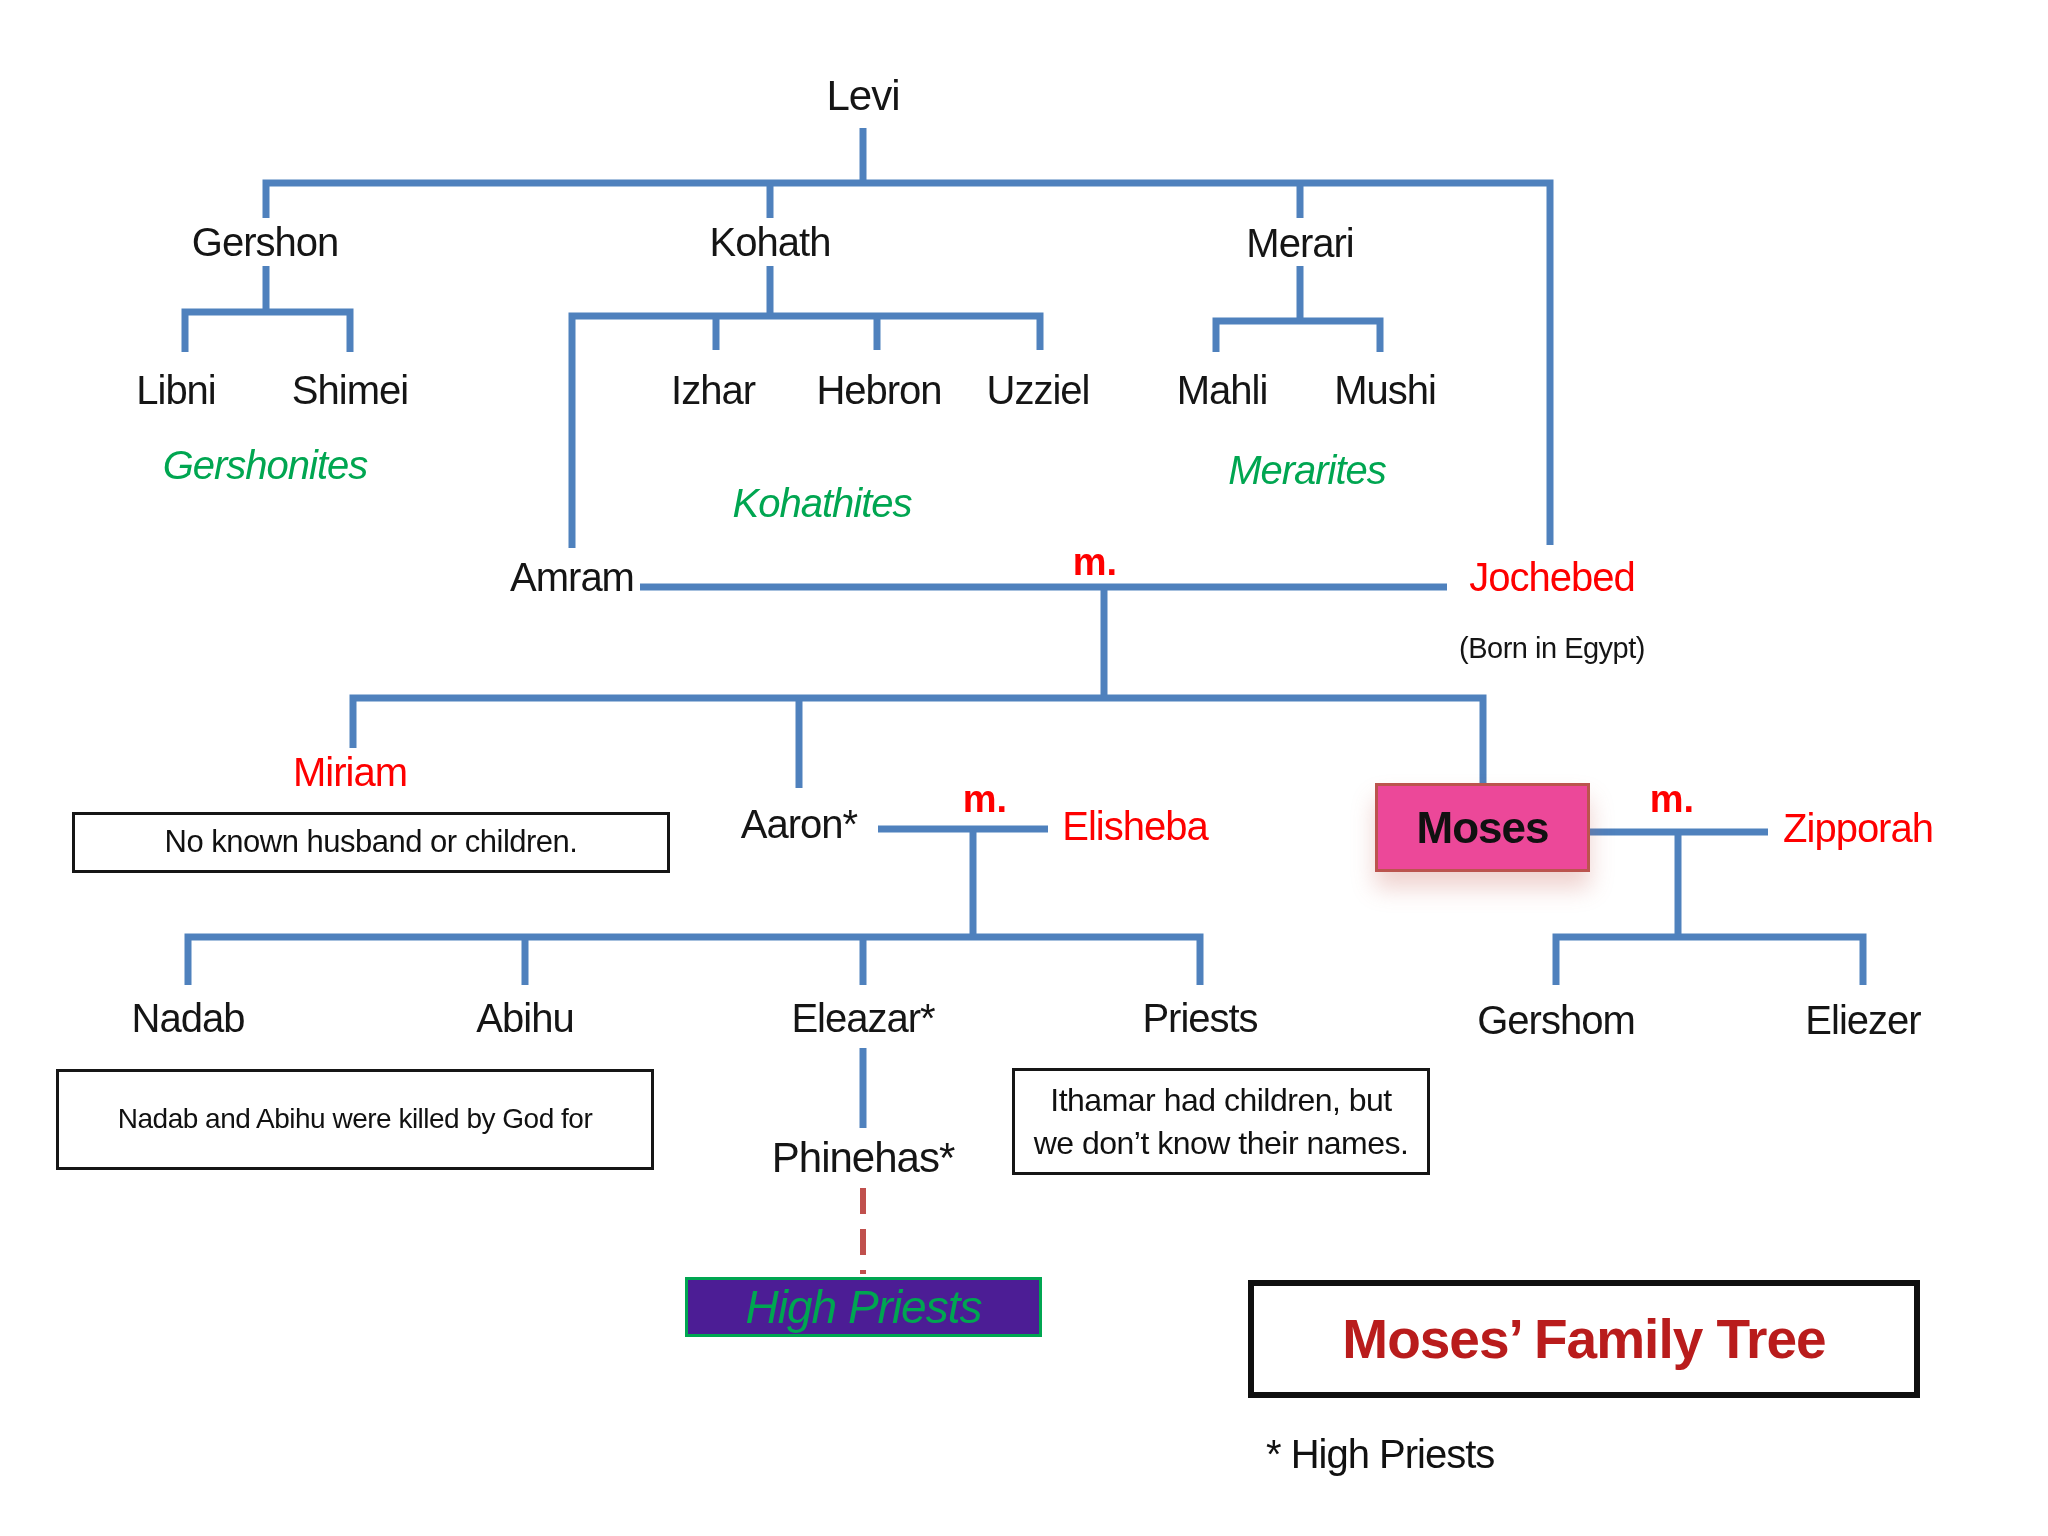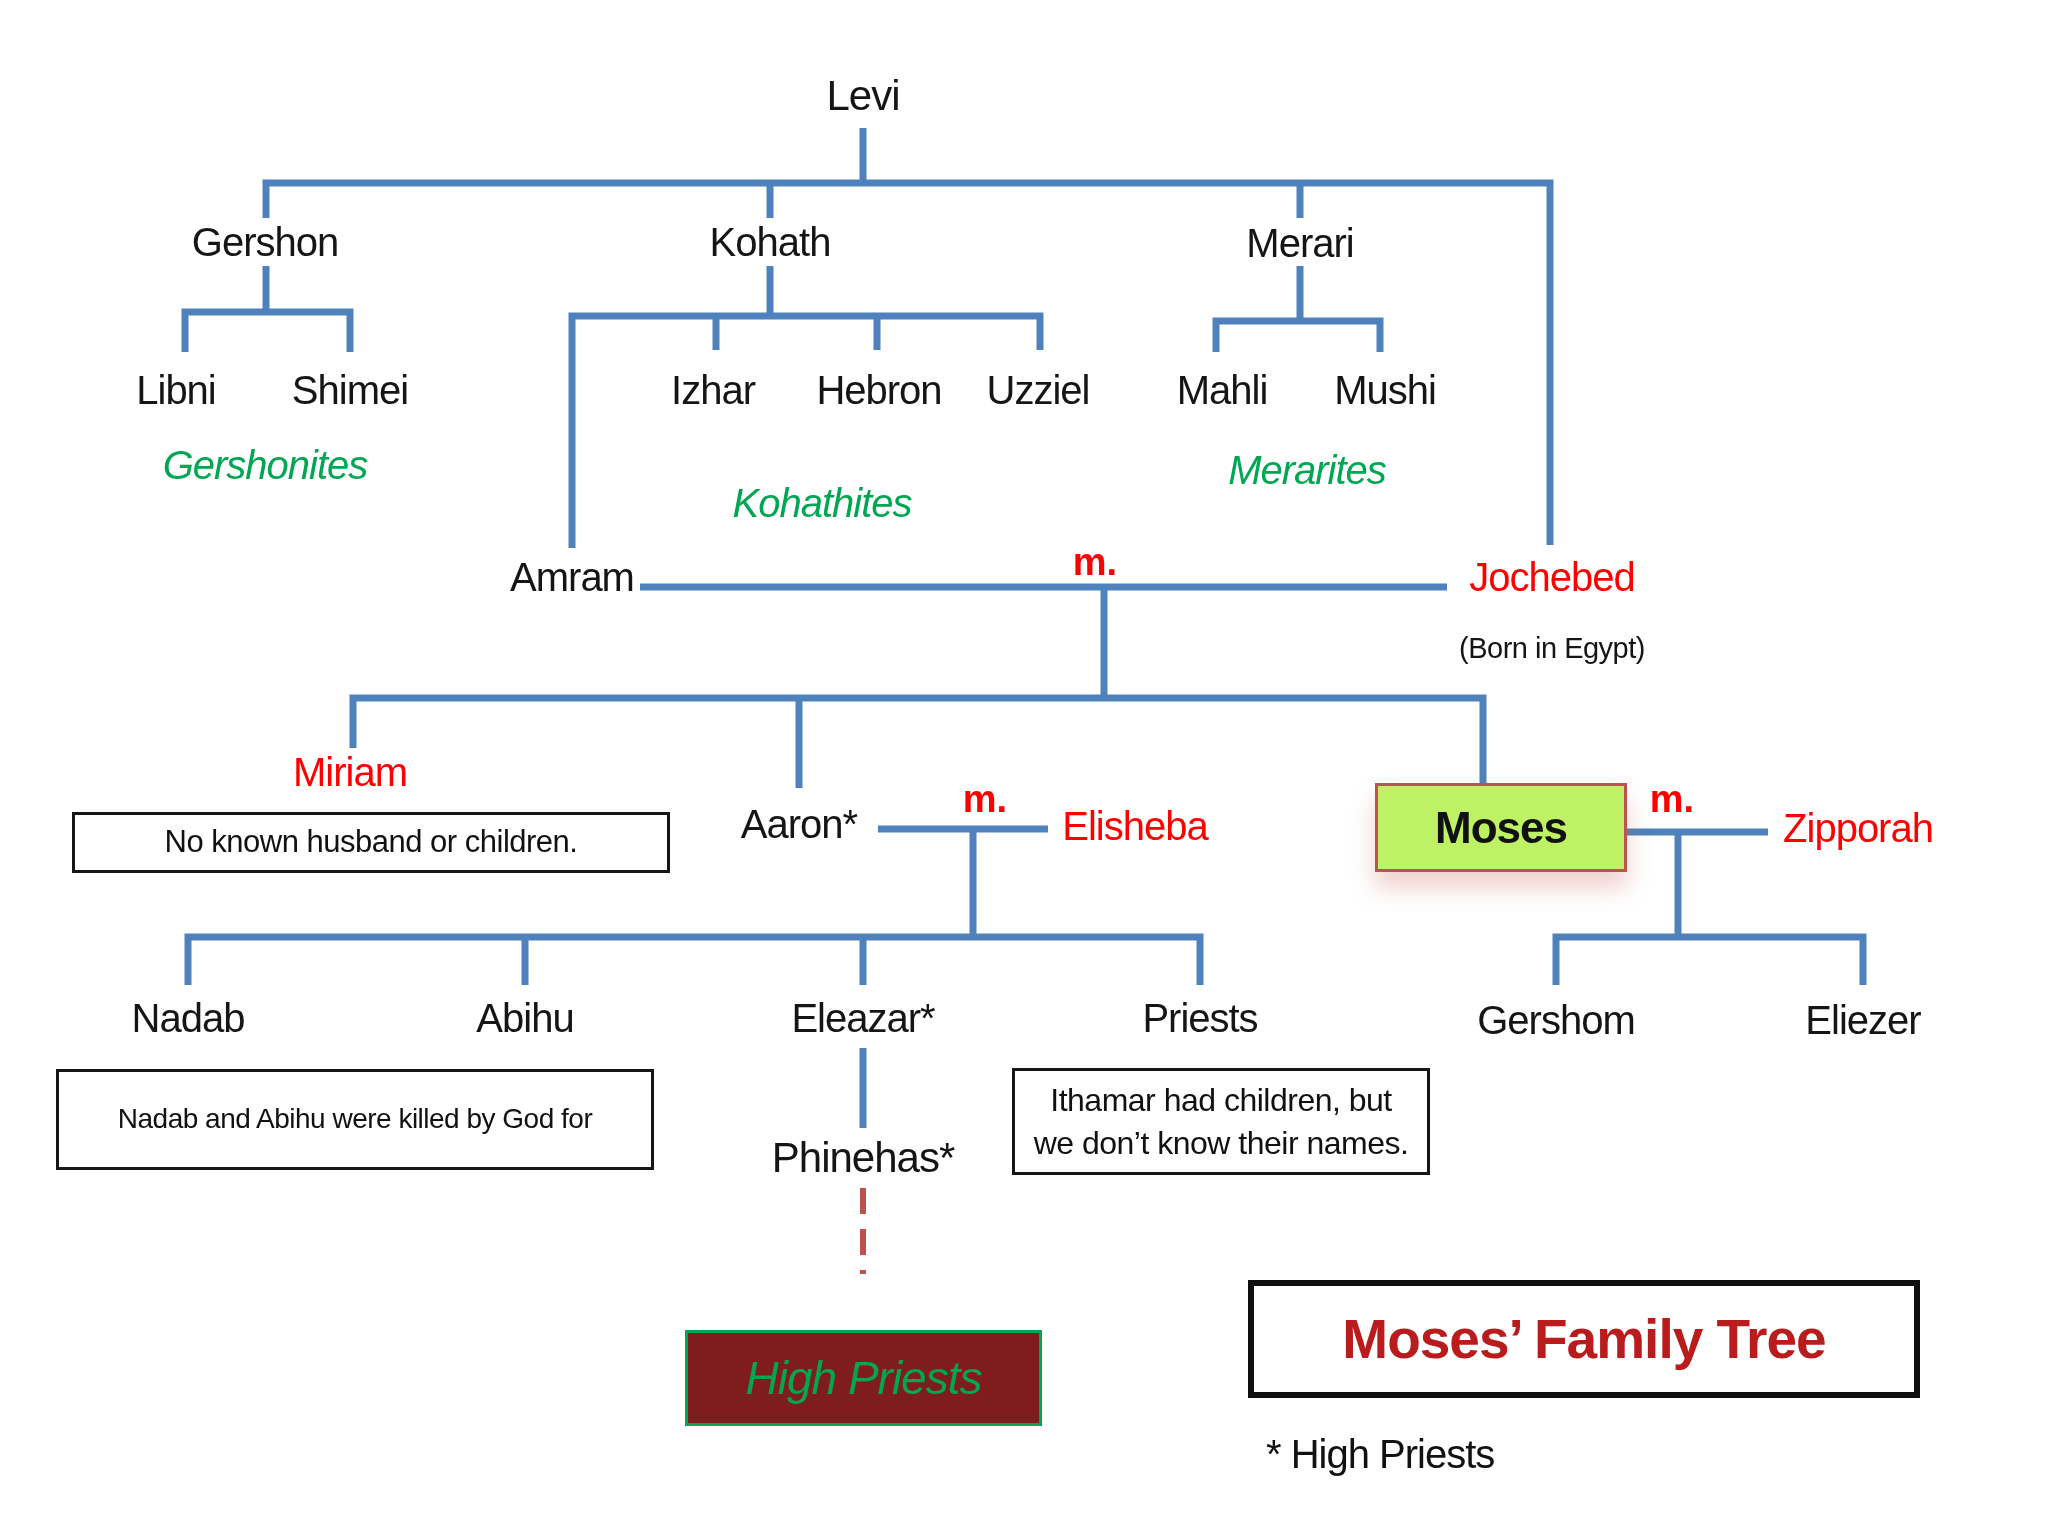--- a/index.html
+++ b/index.html
@@ -16,29 +16,29 @@
   .red{color:#fe0000;}
   .m-mark{font-size:38px;font-weight:600;color:#fe0000;letter-spacing:0;}
   .tribe{font-style:italic;font-size:40px;color:#00a651;}
   .note-box{
     position:absolute;border:3px solid #161616;background:#fff;
     display:flex;flex-direction:column;align-items:center;justify-content:center;
     text-align:center;font-size:31px;letter-spacing:-0.5px;color:#111;line-height:1.32;
   }
   .note-box .ln{white-space:pre;}
   .moses-box{
-    position:absolute;left:1375px;top:783px;width:252px;height:89px;
-    background:#bef264;border:3px solid #bb544e;box-sizing:border-box;
+    position:absolute;left:1375px;top:783px;width:215px;height:89px;
+    background:#ec4899;border:3px solid #bb544e;box-sizing:border-box;
     display:flex;align-items:center;justify-content:center;
     box-shadow:0 16px 22px rgba(198,92,84,0.28);
   }
   .moses-box .name{font-size:44px;font-weight:700;letter-spacing:-1px;color:#111;}
   .hp-box{
-    position:absolute;left:685px;top:1330px;width:357px;height:96px;
-    border:3px solid #00a651;box-sizing:border-box;background:#7f1d1d;
+    position:absolute;left:685px;top:1277px;width:357px;height:60px;
+    border:3px solid #00a651;box-sizing:border-box;background:#4c1d95;
     display:flex;align-items:center;justify-content:center;
   }
   .hp-box .hp-text{font-style:italic;font-size:46px;color:#00a651;letter-spacing:-1px;}
   .title-box{
     position:absolute;left:1248px;top:1280px;width:672px;height:118px;
     border:6px solid #101010;box-sizing:border-box;background:#fff;
     display:flex;align-items:center;justify-content:center;
   }
   .title-box .title-text{font-size:55px;font-weight:700;letter-spacing:-1px;color:#b91c1c;}
   .legend-note{position:absolute;left:1266px;top:1432px;font-size:40px;letter-spacing:-1px;color:#111;white-space:nowrap;}

